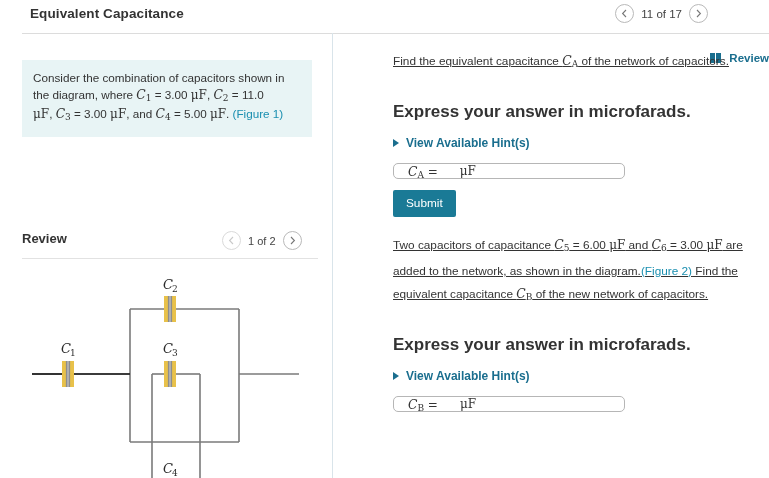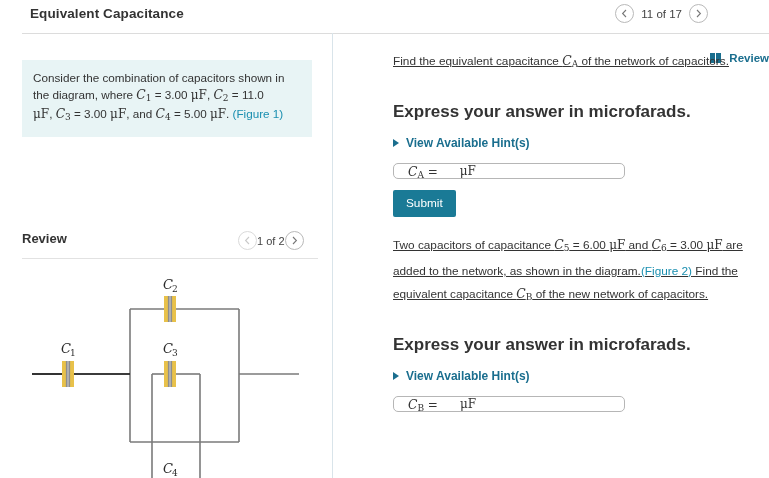--- a/index.html
+++ b/index.html
@@ -60,22 +60,22 @@
   .stmt {
     position: absolute; left: 22px; top: 27px; width: 290px;
     background: #e8f4f5; padding: 10px 26px 11px 11px;
     font-size: 11.7px; line-height: 16.5px; color: #333;
   }
   .figure-title {
     position: absolute; left: 22px; top: 198px;
     font-size: 13px; font-weight: bold; color: #333;
   }
   .figure-pager {
-    position: absolute; left: 238px; top: 198px;
-    display: flex; align-items: center; 
+    position: absolute; left: 222px; top: 198px;
+    display: flex; align-items: center; gap: 7px;
   }
   .figure-pager .pager-label { font-size: 11px; }
   .circ-btn.dim { border-color: #dadada; color: #c9c9c9; }
   .figure-rule {
     position: absolute; left: 22px; top: 225px; width: 296px; height: 1px; background: #e2e2e2;
   }
   .figure-canvas { position: absolute; left: 22px; top: 234px; width: 300px; height: 244px; }
 
   
   .right { position: absolute; left: 333px; top: 33px; width: 436px; height: 445px; }

